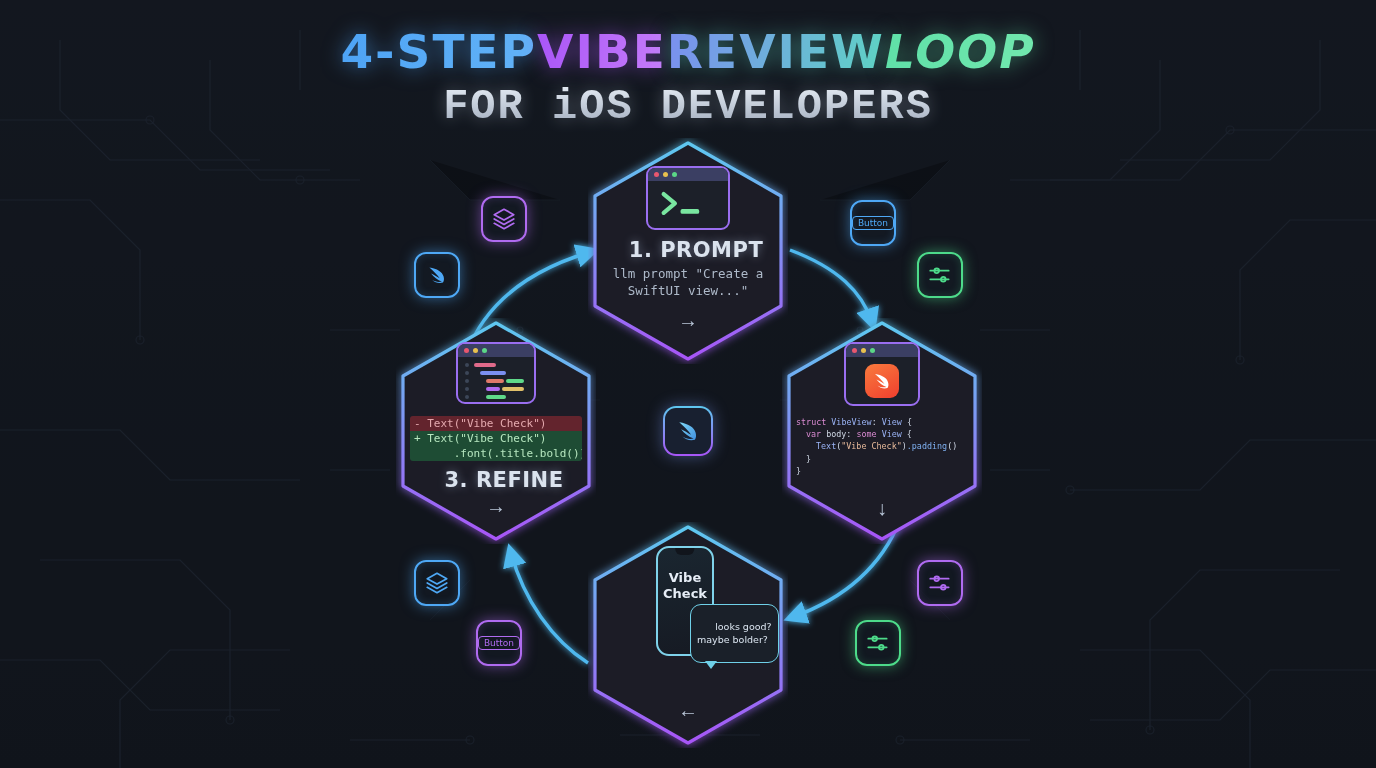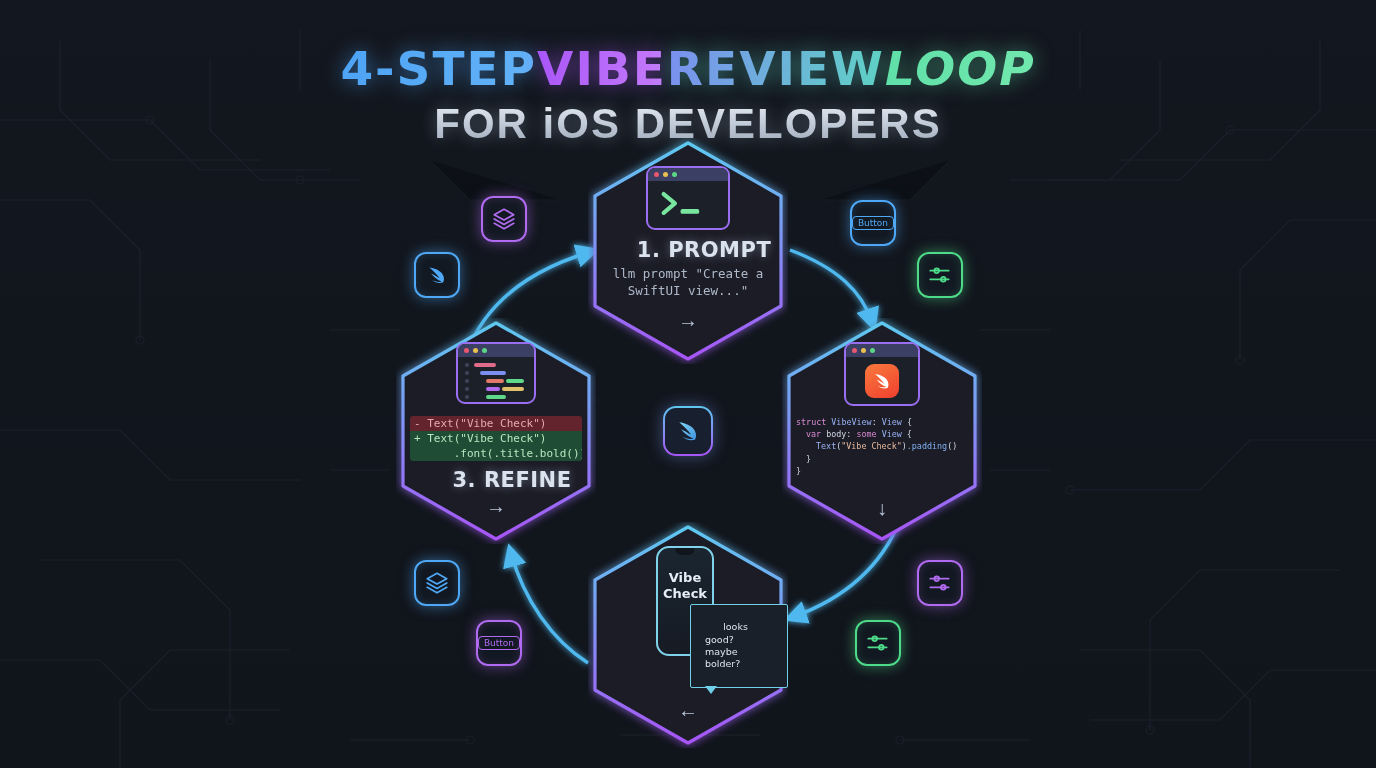--- a/index.html
+++ b/index.html
@@ -19,38 +19,38 @@
   .title-wrap {
     position:absolute; top:24px; left:0; width:100%;
     text-align:center; pointer-events:none;
   }
   .title-line1 {
     font-size:47px; font-weight:bold; letter-spacing:2px;
     font-family:"DejaVu Sans", sans-serif;
   }
   .title-line2 {
     font-size:42px; font-weight:bold; letter-spacing:2px;
-    font-family:Liberation Sans, sans-serif;
+    font-family:Liberation Mono, monospace;
     margin-top:4px;
   }
   .tw { display:inline-block; }
-  .g-blue   { background:linear-gradient(100deg,#4da3f5,#63b3f7); -webkit-background-clip:text; background-clip:text; color:transparent; filter:drop-shadow(0 0 10px rgba(77,163,245,.55));margin-top:17px; }
+  .g-blue   { background:linear-gradient(100deg,#4da3f5,#63b3f7); -webkit-background-clip:text; background-clip:text; color:transparent; filter:drop-shadow(0 0 10px rgba(77,163,245,.55)); }
   .g-purple { background:linear-gradient(100deg,#a855f7,#c77dfa); -webkit-background-clip:text; background-clip:text; color:transparent; filter:drop-shadow(0 0 10px rgba(168,85,247,.55)); }
   .g-teal   { background:linear-gradient(100deg,#7b8ff0,#5ed4c4); -webkit-background-clip:text; background-clip:text; color:transparent; filter:drop-shadow(0 0 10px rgba(94,212,196,.5)); }
   .g-green  { background:linear-gradient(100deg,#5fe0a8,#72e8ae); -webkit-background-clip:text; background-clip:text; color:transparent; filter:drop-shadow(0 0 10px rgba(95,224,168,.5));font-style:italic; }
   .g-silver { background:linear-gradient(180deg,#e8eef6,#9aa6b8); -webkit-background-clip:text; background-clip:text; color:transparent; filter:drop-shadow(0 0 8px rgba(200,215,235,.35)); }
 
   
   .hex {
     position:absolute;
     width:200px; height:226px;
   }
   .hex .shell { position:absolute; inset:0; }
   .hex .label {
-    position:absolute; left:16px; width:100%;
+    position:absolute; left:8px; width:100%;
     text-align:center; color:#dbe3ee;
     font-size:21px; font-weight:bold; letter-spacing:.5px;
     text-shadow:0 0 10px rgba(180,200,230,.45);
     font-family:"DejaVu Sans", sans-serif;
   }
   .hex .sub {
     position:absolute; left:8px; width:184px;
     text-align:center; color:#aebaca;
     font-size:12.5px; line-height:1.32;
     font-family:"DejaVu Sans Mono", monospace;
@@ -90,23 +90,23 @@
 
   
   .phone { position:absolute; border-radius:13px; border:2.2px solid;
            background:linear-gradient(170deg,#1a2630,#161a23); overflow:hidden; }
   .notch { position:absolute; top:0; left:50%; transform:translateX(-50%);
            width:36%; height:7px; background:#11151c; border-radius:0 0 6px 6px; }
   .phone-text { position:absolute; top:22px; left:0; width:100%; text-align:center;
                 color:#e6edf6; font-size:13px; font-weight:bold; line-height:1.25;
                 font-family:"DejaVu Sans", sans-serif; }
   .bubble {
-    position:absolute; border:1.6px solid #6fd0e8; border-radius:2px;
+    position:absolute; border:1.6px solid #6fd0e8; border-radius:11px;
     background:#1a2029; color:#dbe5f0; font-size:9.5px; line-height:1.3;
-    padding:4px 14px; white-space:pre; font-family:"DejaVu Sans", sans-serif;
+    padding:4px 6px; white-space:pre; font-family:"DejaVu Sans", sans-serif;
   }
   .bubble:after{
     content:""; position:absolute; left:14px; bottom:-7px;
     border-left:6px solid transparent; border-right:6px solid transparent;
     border-top:8px solid #6fd0e8;
   }
 
   
   .deco {
     position:absolute; width:46px; height:46px; border-radius:12px;

